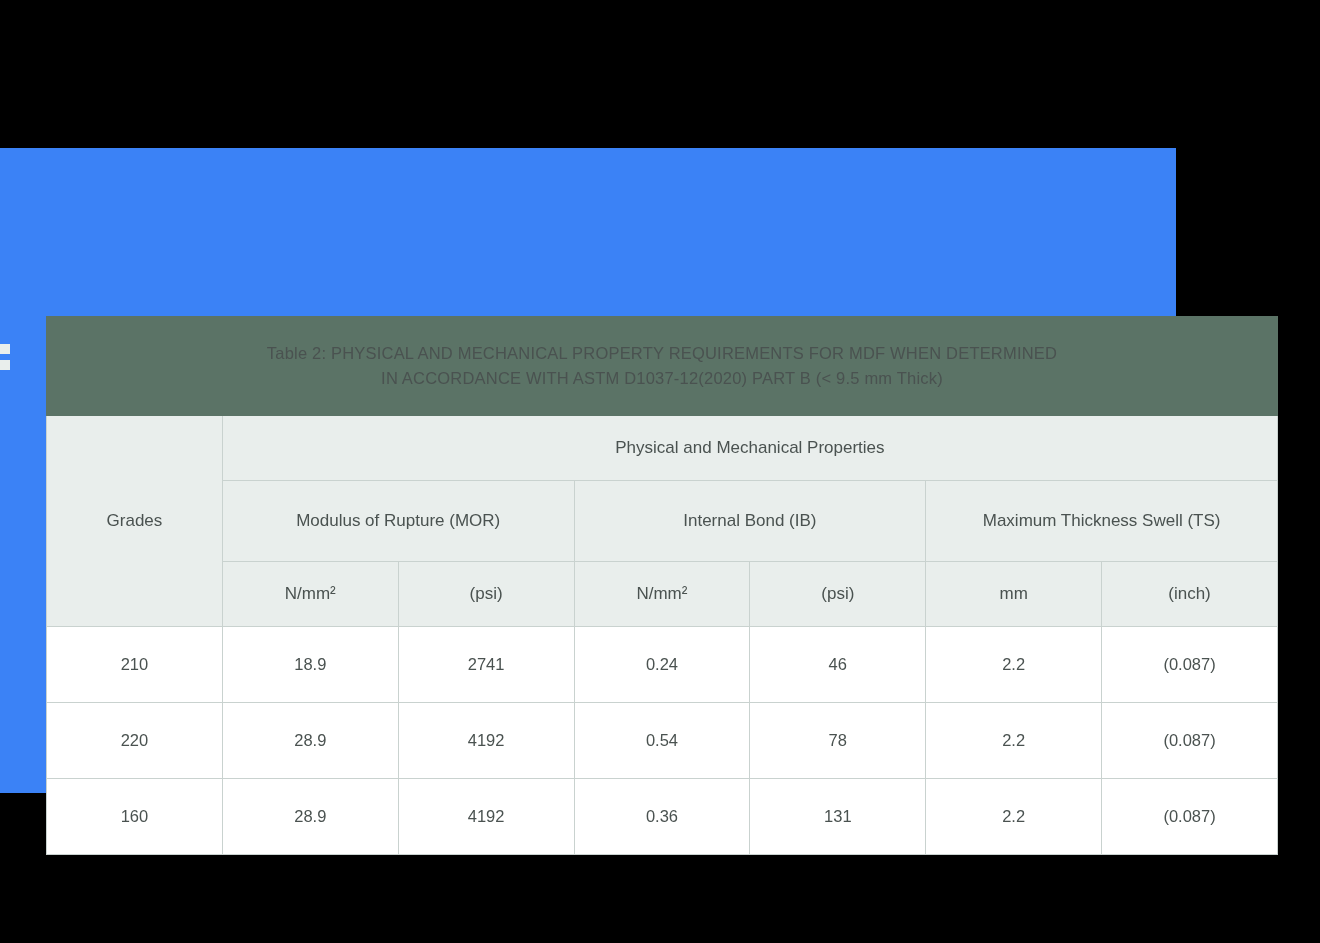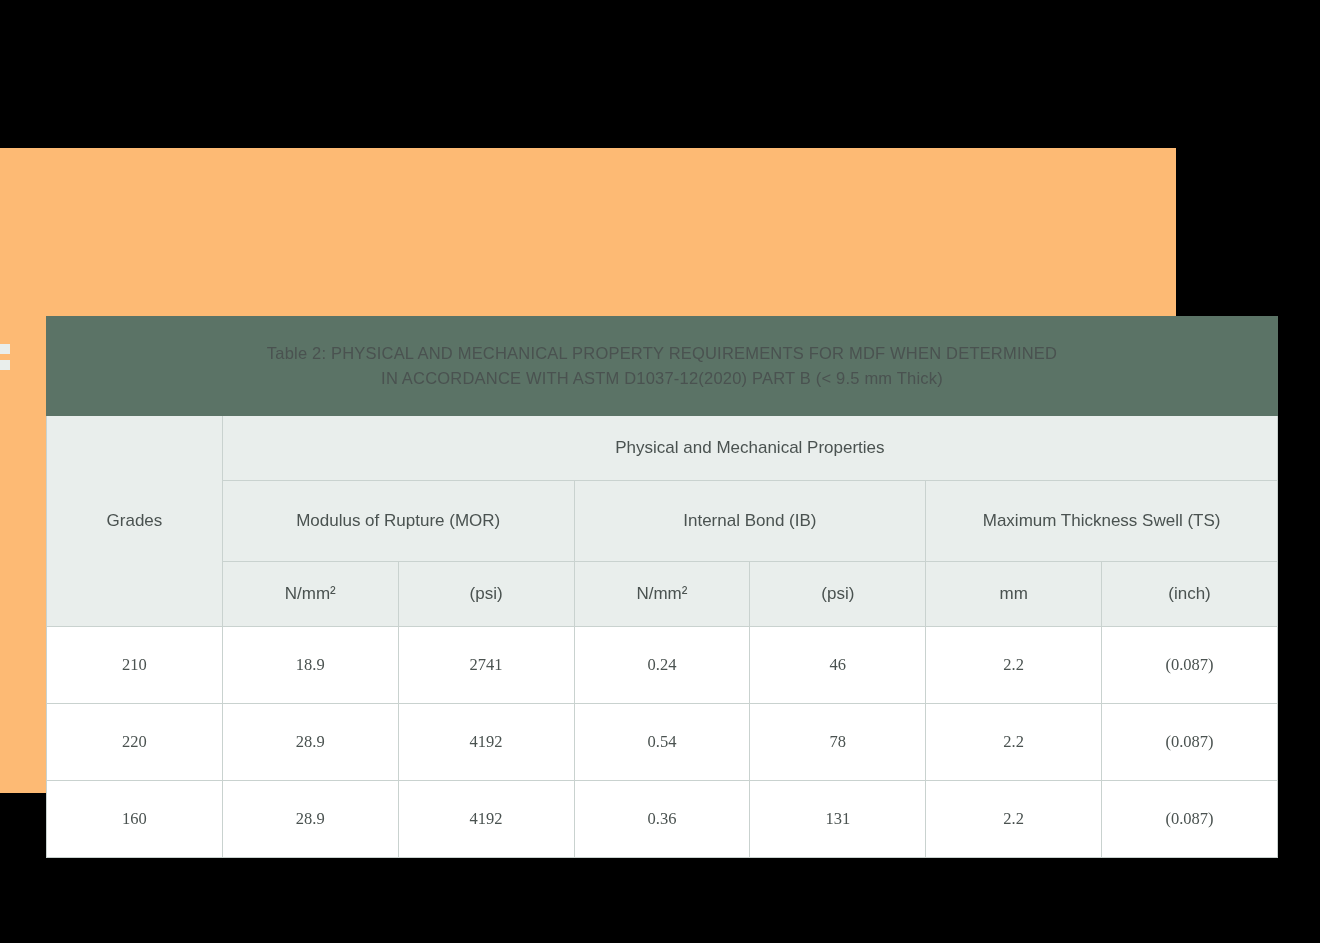--- a/index.html
+++ b/index.html
@@ -19,21 +19,21 @@
     height: 943px;
     background: #000000;
   }
   
   .slide {
     position: absolute;
     left: 0;
     top: 148px;
     width: 1176px;
     height: 645px;
-    background: #fdba74;
+    background: #3b82f6;
   }
   
   .edge-mark {
     position: absolute;
     left: 0px;
     width: 10px;
     background: #e9eeec;
   }
   .edge-mark.m1 { top: 196px; height: 10px; }
   .edge-mark.m2 { top: 212px; height: 10px; }
@@ -71,21 +71,20 @@
     font-size: 17px;
     padding: 22px 20px;
     color: #4a5250;
   }
   .hdr.tall { padding: 30px 4px; }
   .body-cell {
     background: #ffffff;
     font-size: 16.5px;
     padding: 28px 8px;
     color: #4a5250;
-    font-family: Liberation Serif, serif;
   }
   .c-grades { width: 176px; }
   .c-num { width: 176px; }
 </style>
 </head>
 <body>
 
 <div class="screen">
 
   <div class="slide">

